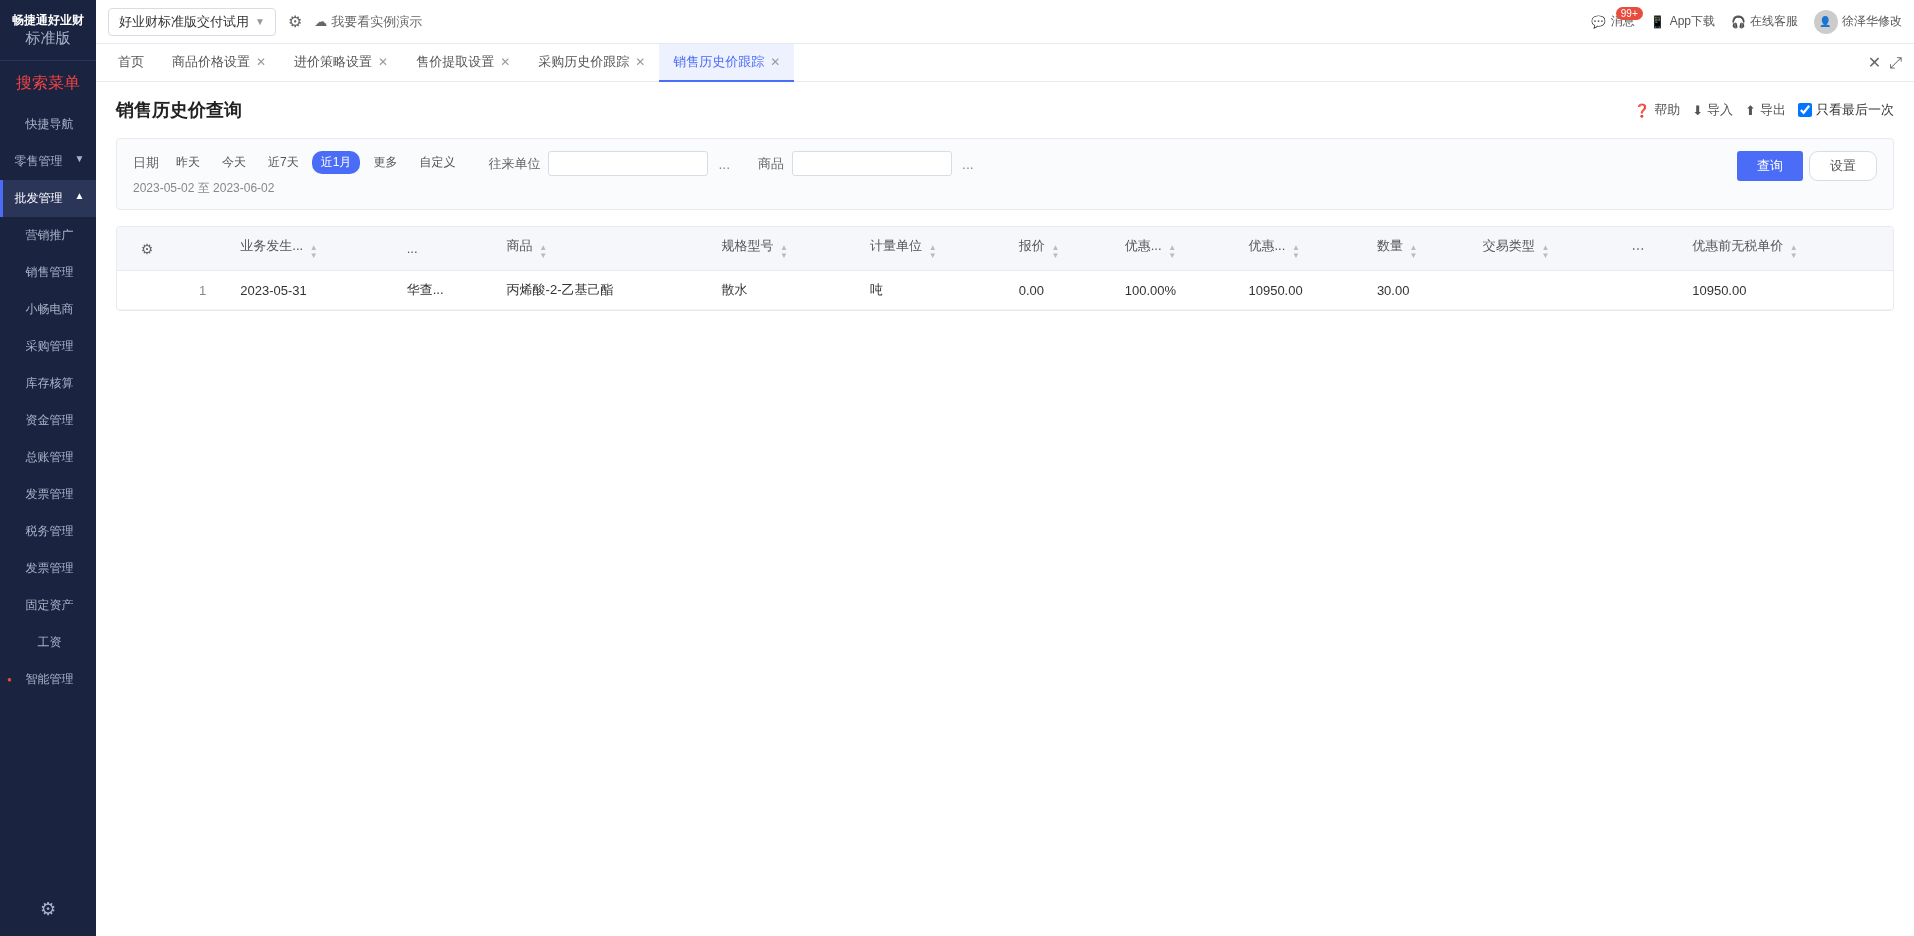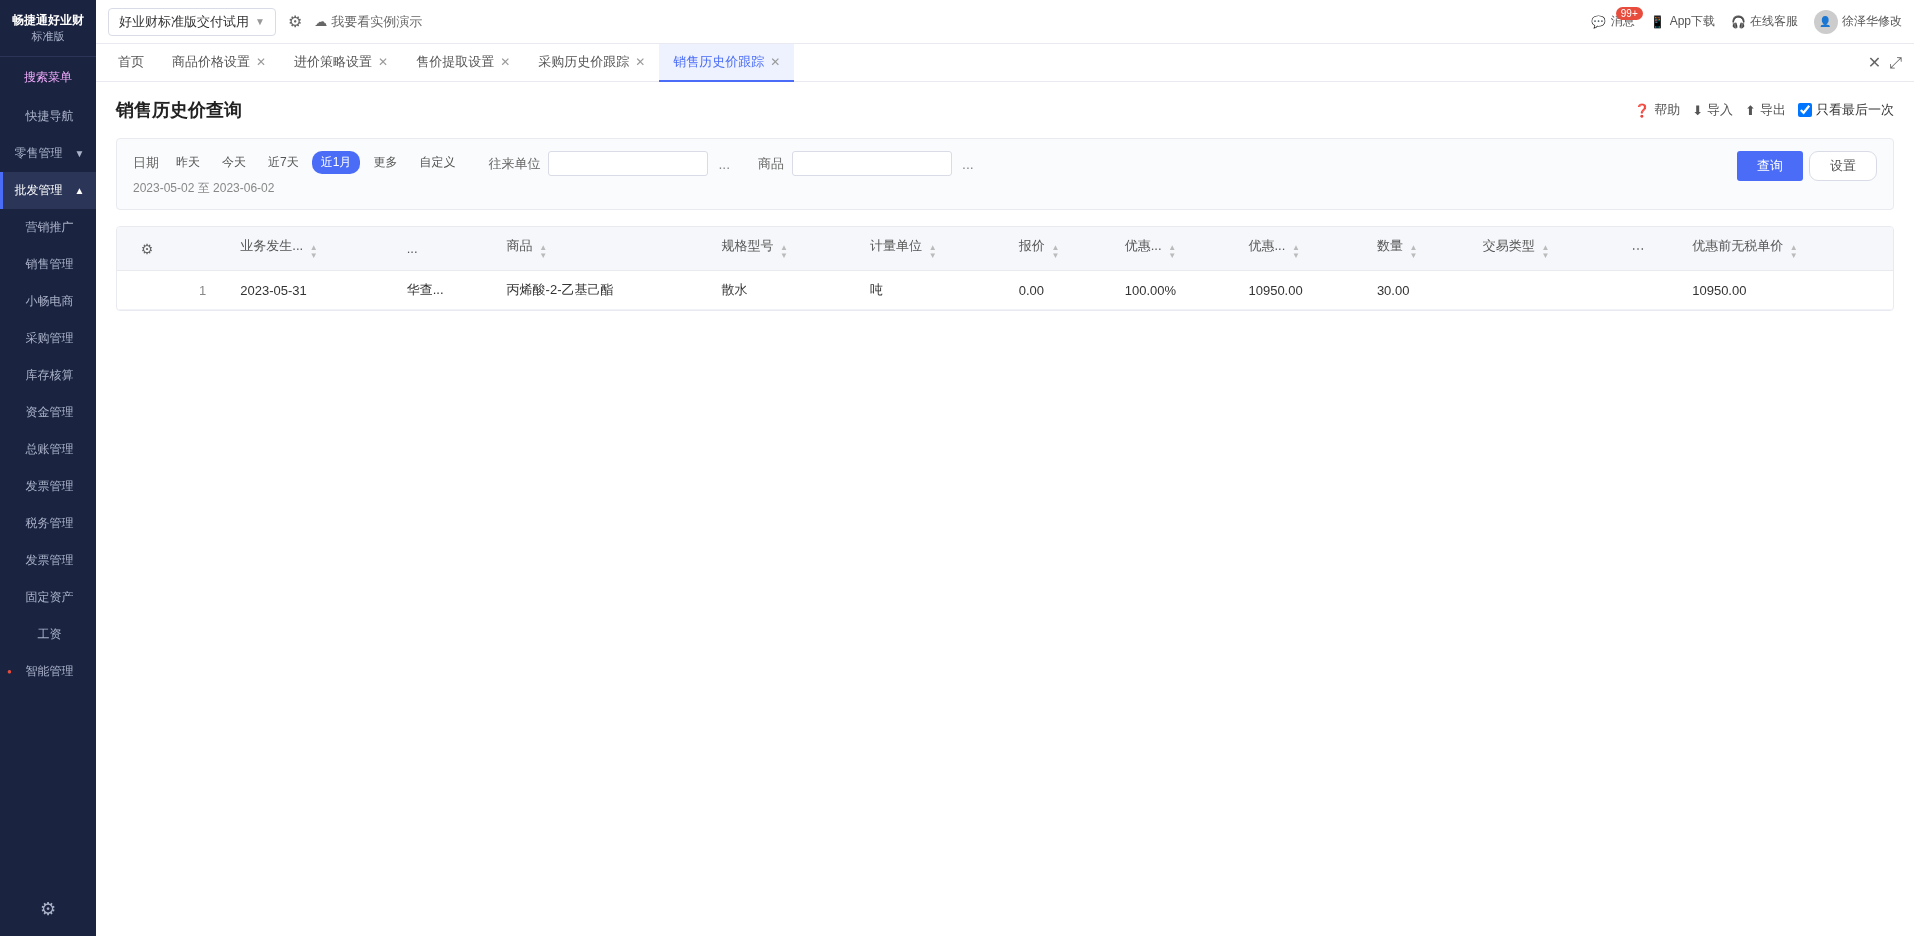--- a/index.html
+++ b/index.html
@@ -2,28 +2,28 @@
 <html><head>
   <meta charset="utf-8">
   <style>
     * { box-sizing: border-box; margin: 0; padding: 0; }
     body { font-family: "Microsoft YaHei", "PingFang SC", sans-serif; font-size: 13px; background: #f5f6fa; color: #333; display: flex; height: 100vh; overflow: hidden; }
 
     
     .sidebar { width: 96px; background: #1a2340; color: #aab2c8; display: flex; flex-direction: column; flex-shrink: 0; height: 100vh; overflow-y: auto; }
     .sidebar-logo { padding: 12px 8px; border-bottom: 1px solid #2a3558; display: flex; align-items: center; justify-content: center; flex-direction: column; }
     .sidebar-logo .logo-text { color: #fff; font-size: 12px; font-weight: bold; text-align: center; line-height: 1.4; }
-    .sidebar-logo .logo-sub { color: #aab2c8; font-size: 11px; text-align: center; }
+    .sidebar-logo .logo-sub { color: #aab2c8; font-size: 15px; text-align: center; }
     .sidebar-search { padding: 8px; text-align: center; }
-    .sidebar-search .search-label { color: #f0abfc; font-size: 12px; cursor: pointer; display: block; padding: 4px 0; font-family: Liberation Mono, monospace; }
+    .sidebar-search .search-label { color: #ef4444; font-size: 16px; cursor: pointer; display: block; padding: 4px 0; font-family: Liberation Mono, monospace; }
     .sidebar-nav-item { padding: 10px 8px; text-align: center; cursor: pointer; font-size: 12px; color: #aab2c8; border-left: 3px solid transparent; }
     .sidebar-nav-item.has-dot { position: relative; }
     .sidebar-nav-item.has-dot::before { content: "●"; color: #e74c3c; position: absolute; left: 4px; top: 50%; transform: translateY(-50%); font-size: 8px; }
     .sidebar-nav-item.active { background: #2a3558; color: #fff; border-left-color: #4a6cf7; }
-    .sidebar-nav-item.expandable { display: flex; align-items: center; justify-content: center; gap: 12px; }
+    .sidebar-nav-item.expandable { display: flex; align-items: flex-start; justify-content: center; gap: 12px; }
     .sidebar-nav-item .expand-icon { font-size: 10px; }
     .sidebar-bottom { margin-top: auto; padding: 8px; text-align: center; }
     .sidebar-settings { cursor: pointer; color: #aab2c8; font-size: 18px; padding: 8px; }
 
     
     .main { flex: 1; display: flex; flex-direction: column; overflow: hidden; }
 
     
     .topbar { background: #fff; border-bottom: 1px solid #e8eaf0; padding: 0 12px; height: 44px; display: flex; align-items: center; gap: 8px; flex-shrink: 0; }
     .topbar-app-select { display: flex; align-items: center; gap: 6px; border: 1px solid #d9dce6; border-radius: 4px; padding: 4px 10px; cursor: pointer; font-size: 13px; color: #333; background: #fff; }

